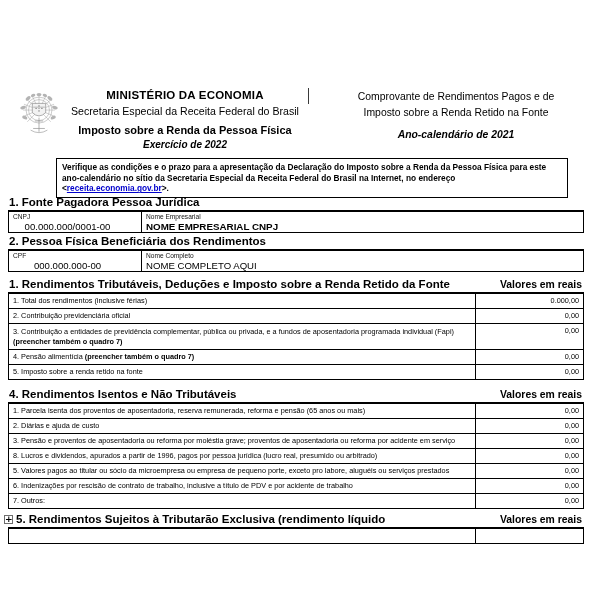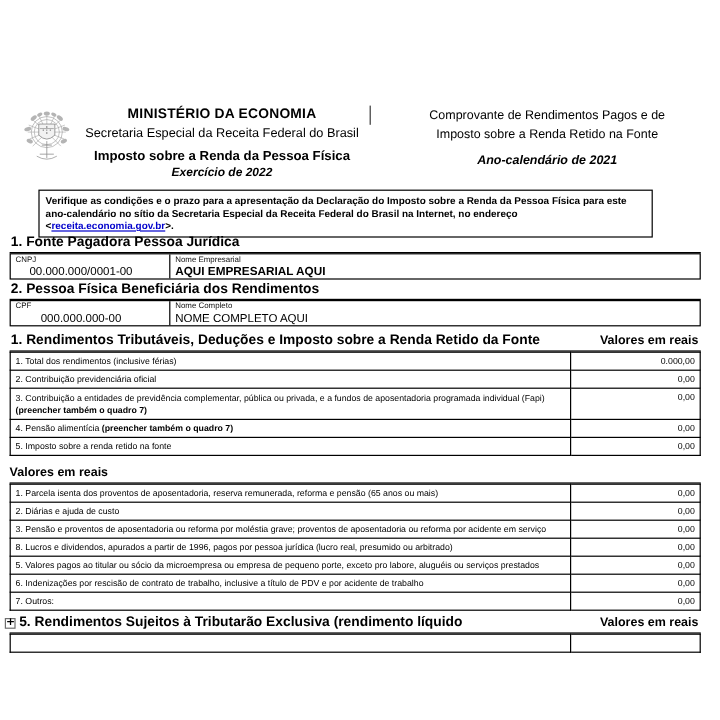--- a/index.html
+++ b/index.html
@@ -105,21 +105,21 @@
     font-size: 10.4px;
     font-weight: bold;
     font-style: italic;
     line-height: 16px;
     margin-top: 6px;
   }
 
   
   .notice {
     position: absolute;
-    left: 32px;
+    left: 56px;
     top: 158px;
     width: 512px;
     box-sizing: border-box;
     border: 1.3px solid #000;
     padding: 3px 5px 3px 5px;
     font-size: 8.3px;
     line-height: 10.6px;
     font-weight: bold;
   }
   .notice a {
@@ -341,21 +341,21 @@
     <div class="sec-title">
       <span class="st-text">1. Fonte Pagadora Pessoa Jurídica</span>
     </div>
     <div class="id-row">
       <div class="id-cell first">
         <div class="id-label">CNPJ</div>
         <div class="id-value cnpj">00.000.000/0001-00</div>
       </div>
       <div class="id-cell second">
         <div class="id-label">Nome Empresarial</div>
-        <div class="id-value strong">AQUI EMPRESARIAL AQUI</div>
+        <div class="id-value strong">NOME EMPRESARIAL CNPJ</div>
       </div>
     </div>
 
     <div class="sec-title" style="margin-top:2px;">
       <span class="st-text">2. Pessoa Física Beneficiária dos Rendimentos</span>
     </div>
     <div class="id-row">
       <div class="id-cell first">
         <div class="id-label">CPF</div>
         <div class="id-value cnpj">000.000.000-00</div>
@@ -391,20 +391,21 @@
         </tr>
         <tr class="row-std">
           <td class="desc">5. Imposto sobre a renda retido na fonte</td>
           <td class="val">0,00</td>
         </tr>
       </tbody>
     </table>
 
     <div class="spacer-8"></div>
     <div class="sec-title">
+      <span class="st-text">4. Rendimentos Isentos e Não Tributáveis</span>
       <span class="st-right">Valores em reais</span>
     </div>
     <table class="lines">
       <tbody>
         <tr class="row-std">
           <td class="desc">1. Parcela isenta dos proventos de aposentadoria, reserva remunerada, reforma e pensão (65 anos ou mais)</td>
           <td class="val">0,00</td>
         </tr>
         <tr class="row-std">
           <td class="desc">2. Diárias e ajuda de custo</td>

